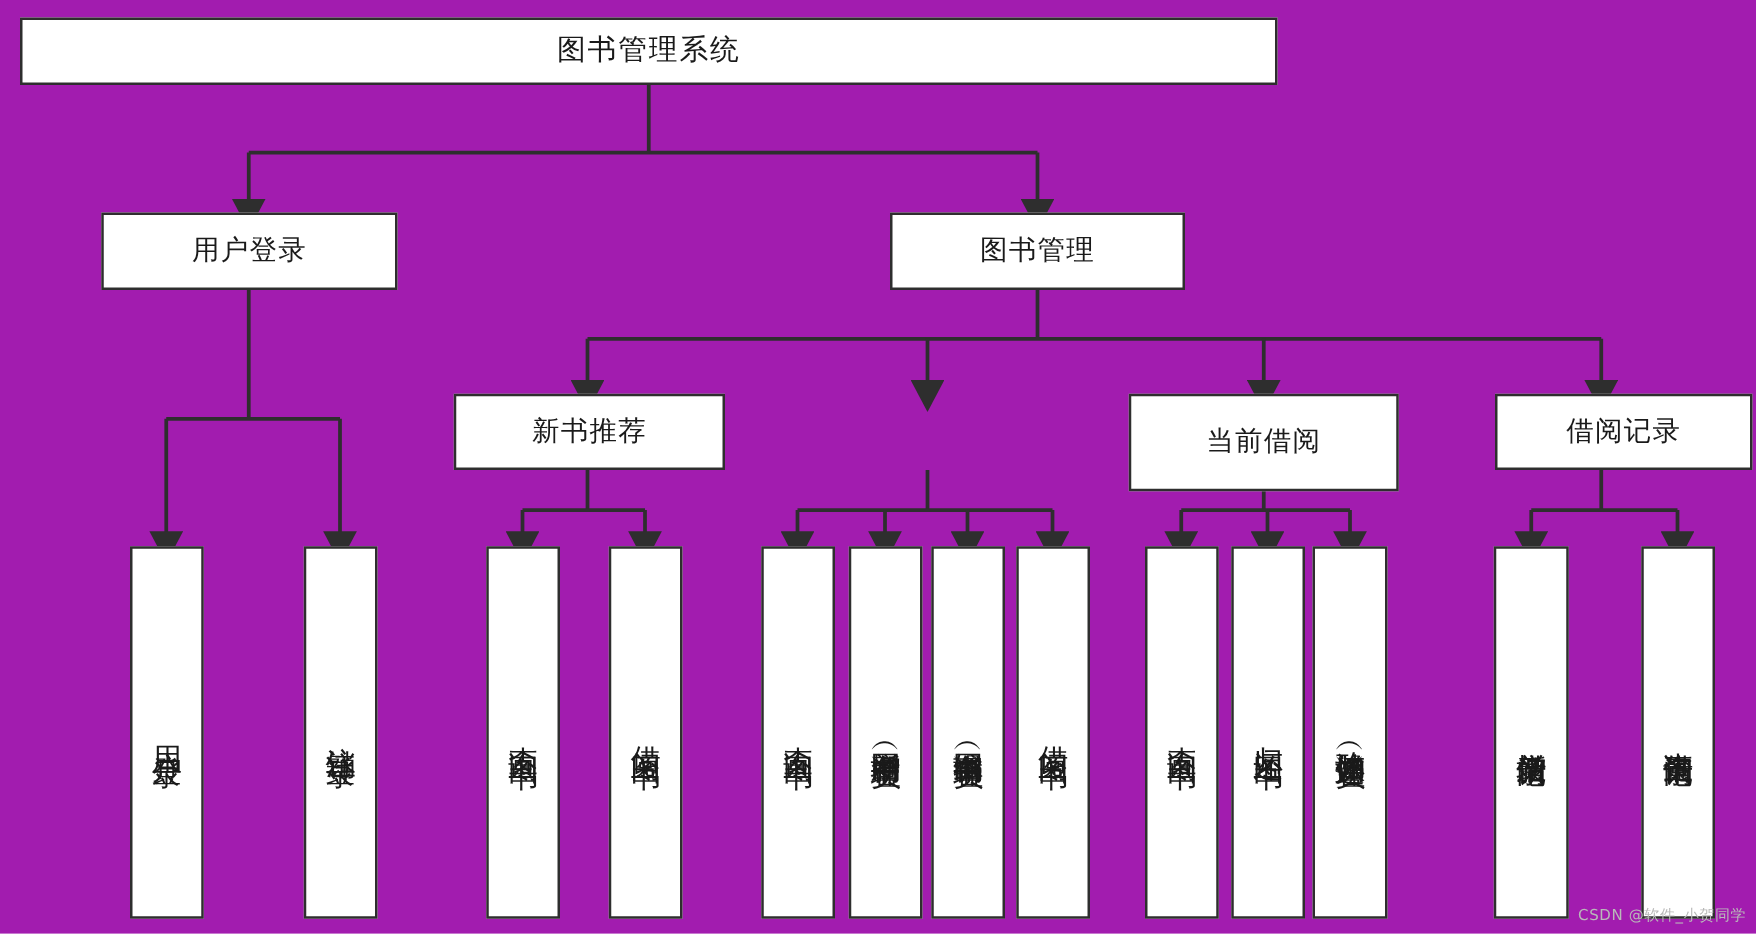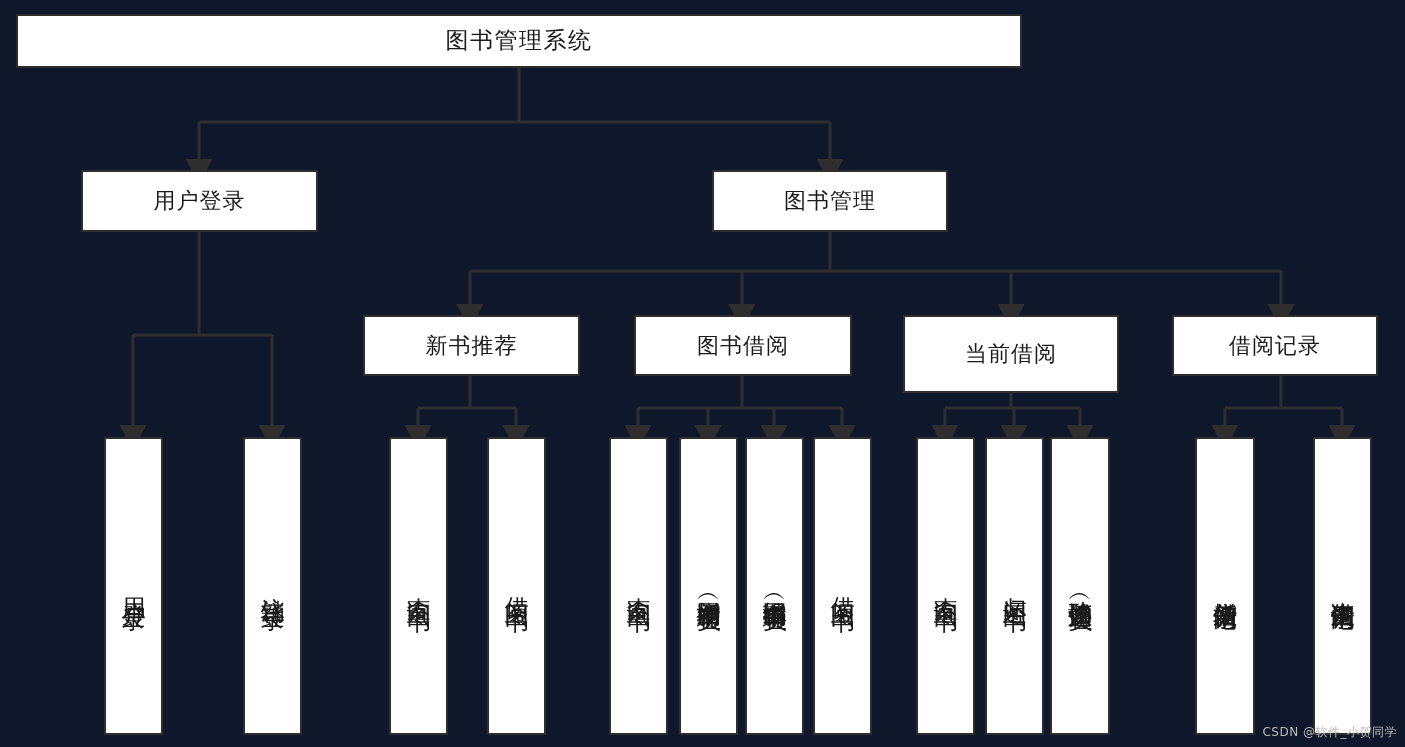--- a/index.html
+++ b/index.html
@@ -8,21 +8,21 @@
     padding: 0;
     background: #ffffff;
   }
   body {
     font-family: "DejaVu Sans", "Liberation Sans", sans-serif;
   }
   #diagram-root {
     position: relative;
     width: 1405px;
     height: 747px;
-    background: #0f172a;
+    background: #a21caf;
     overflow: hidden;
   }
   #edge-layer {
     position: absolute;
     left: 0;
     top: 0;
     width: 1405px;
     height: 747px;
     pointer-events: none;
   }
@@ -136,27 +136,24 @@
   <div class="node node-h" style="left:81px; top:170px; width:237px; height:62px;">
     <span class="node-label">用户登录</span>
   </div>
   <div class="node node-h" style="left:712px; top:170px; width:236px; height:62px;">
     <span class="node-label">图书管理</span>
   </div>
 
   <div class="node node-h" style="left:363px; top:315px; width:217px; height:61px;">
     <span class="node-label">新书推荐</span>
   </div>
-  <div class="node node-h" style="left:634px; top:315px; width:218px; height:61px;">
-    <span class="node-label">图书借阅</span>
-  </div>
   <div class="node node-h" style="left:903px; top:315px; width:216px; height:78px;">
     <span class="node-label">当前借阅</span>
   </div>
-  <div class="node node-h" style="left:1172px; top:315px; width:206px; height:61px;">
+  <div class="node node-h" style="left:1196px; top:315px; width:206px; height:61px;">
     <span class="node-label">借阅记录</span>
   </div>
 
   <div class="node node-v" style="left:104px; top:437px; width:59px; height:298px;">
     <span class="node-label">用户登录</span>
   </div>
   <div class="node node-v" style="left:243px; top:437px; width:59px; height:298px;">
     <span class="node-label">注销登录</span>
   </div>
 

